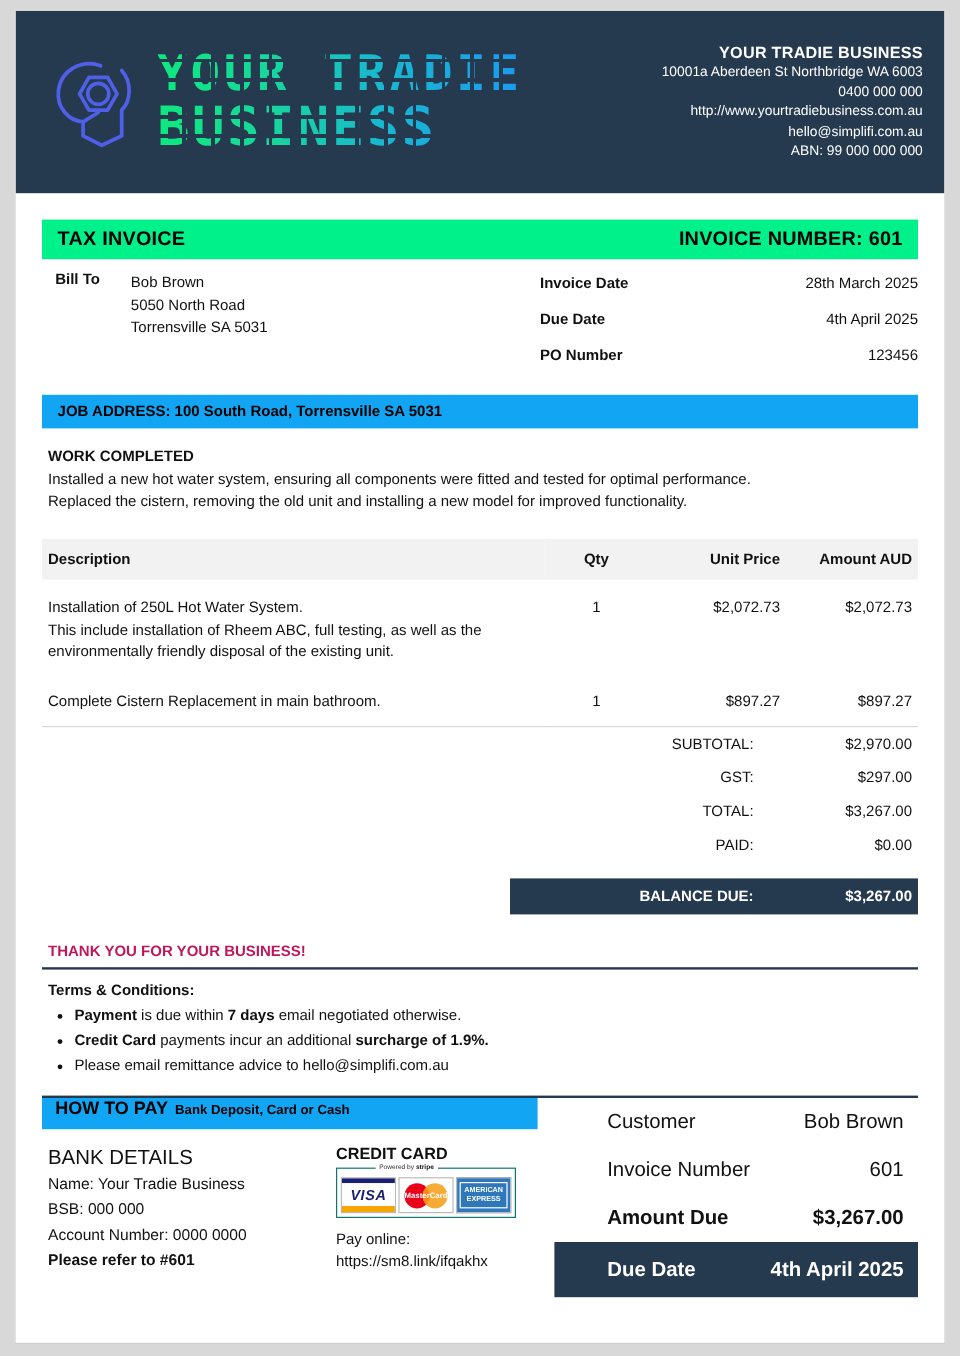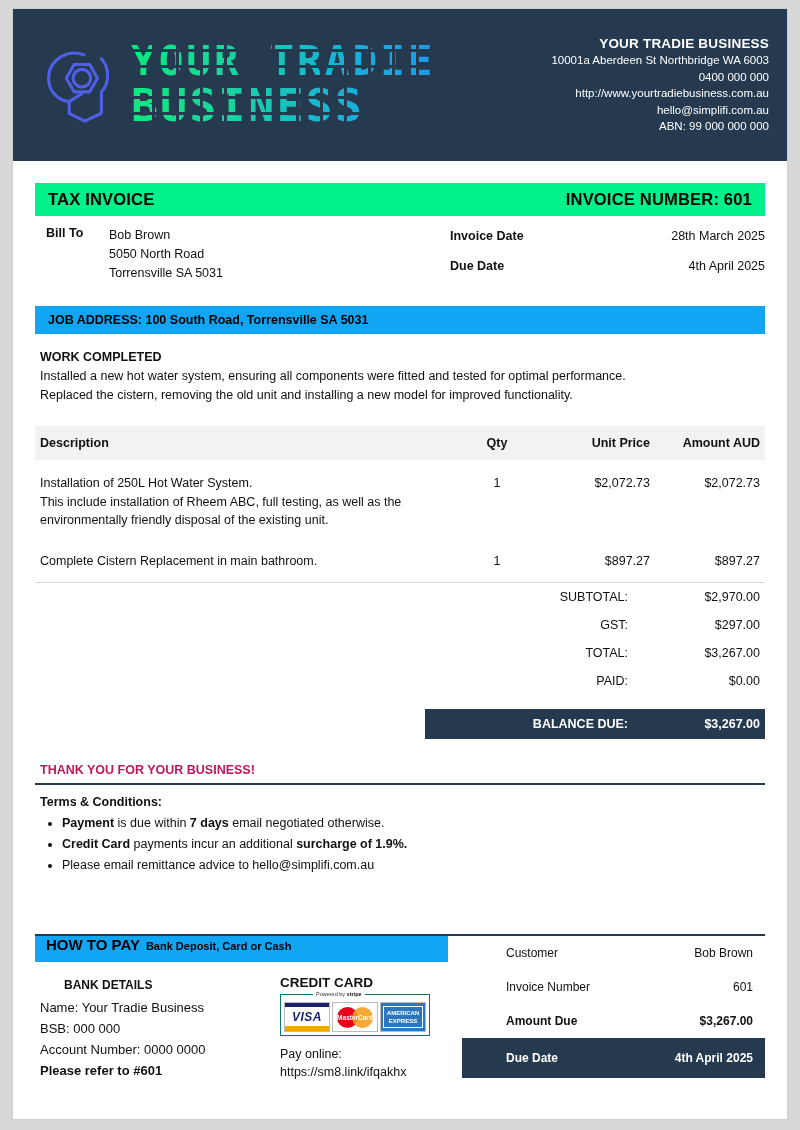--- a/index.html
+++ b/index.html
@@ -128,21 +128,21 @@
   .foot-cols{display:flex;margin:0 22px;}
   .foot-left{width:413px;flex:none;}
   .howtopay{
     height:26px;background:#12a5f4;display:flex;align-items:baseline;
     padding:0 11px;box-sizing:border-box;
   }
   .howtopay .h1{font-size:15px;font-weight:bold;color:#000;}
   .howtopay .h2{font-size:11px;font-weight:bold;color:#000;margin-left:6px;}
   .pay-cols{display:flex;margin-top:13px;padding-left:5px;}
   .bank{width:240px;font-size:13px;color:#111;line-height:21px;}
-  .bank .hd{font-weight:bold;font-size:12px;margin-bottom:1px;margin-left:24px;}
+  .bank .hd{font-weight:normal;font-size:17px;margin-bottom:1px;}
   .bank .ref{font-weight:bold;}
   .card{font-size:12.5px;color:#111;}
   .card .hd{font-weight:bold;font-size:13.5px;margin-bottom:4px;}
   .stripe-box{
     width:150px;border:1px solid #0f766e;box-sizing:border-box;
     padding:3px;background:#fff;position:relative;margin-bottom:9px;
   }
   .stripe-top{
     font-size:5.5px;text-align:center;color:#333;
     position:absolute;top:-4px;left:32px;background:#fff;padding:0 3px;
@@ -157,21 +157,21 @@
   .visa .vtop{height:4px;background:#1a1f71;}
   .mc{flex:1;background:#fff;border:1px solid #bbb;position:relative;display:flex;align-items:center;justify-content:center;}
   .mc .c1,.mc .c2{position:absolute;width:21px;height:21px;border-radius:50%;top:4px;}
   .mc .c1{background:#eb001b;left:4px;}
   .mc .c2{background:#f79e1b;right:4px;opacity:.88;}
   .mc .mtxt{position:relative;z-index:2;font-size:6.5px;font-weight:bold;color:#fff;}
   .amex{flex:1;background:#2e77bb;border:1px solid #bbb;display:flex;align-items:center;justify-content:center;}
   .amex .atxt{font-size:6px;font-weight:bold;color:#fff;text-align:center;line-height:8px;
     border:1px solid #fff;padding:2px 3px;}
   .payonline{line-height:18px;}
-  .foot-right{flex:1;margin-left:14px;font-size:12px;color:#111;}
+  .foot-right{flex:1;margin-left:14px;font-size:17px;color:#111;}
   .frow{display:flex;justify-content:space-between;padding:10px 12px 10px 4px;}
   .frow .k{padding-left:40px;}
   .frow.bold .k,.frow.bold .v{font-weight:bold;}
   .frow.due{background:#25394f;color:#fff;font-weight:bold;padding:13px 12px 13px 4px;}
 </style>
 </head>
 <body>
 
 <div class="page">
 
@@ -219,20 +219,24 @@
       </div>
     </div>
     <div class="dates">
       <div class="drow">
         <div class="k">Invoice Date</div>
         <div class="v">28th March 2025</div>
       </div>
       <div class="drow">
         <div class="k">Due Date</div>
         <div class="v">4th April 2025</div>
+      </div>
+      <div class="drow">
+        <div class="k">PO Number</div>
+        <div class="v">123456</div>
       </div>
     </div>
   </div>
 
   <div class="blue-bar">
     <span>JOB ADDRESS: 100 South Road, Torrensville SA 5031</span>
   </div>
 
   <div class="work">
     <h4>WORK COMPLETED</h4>

